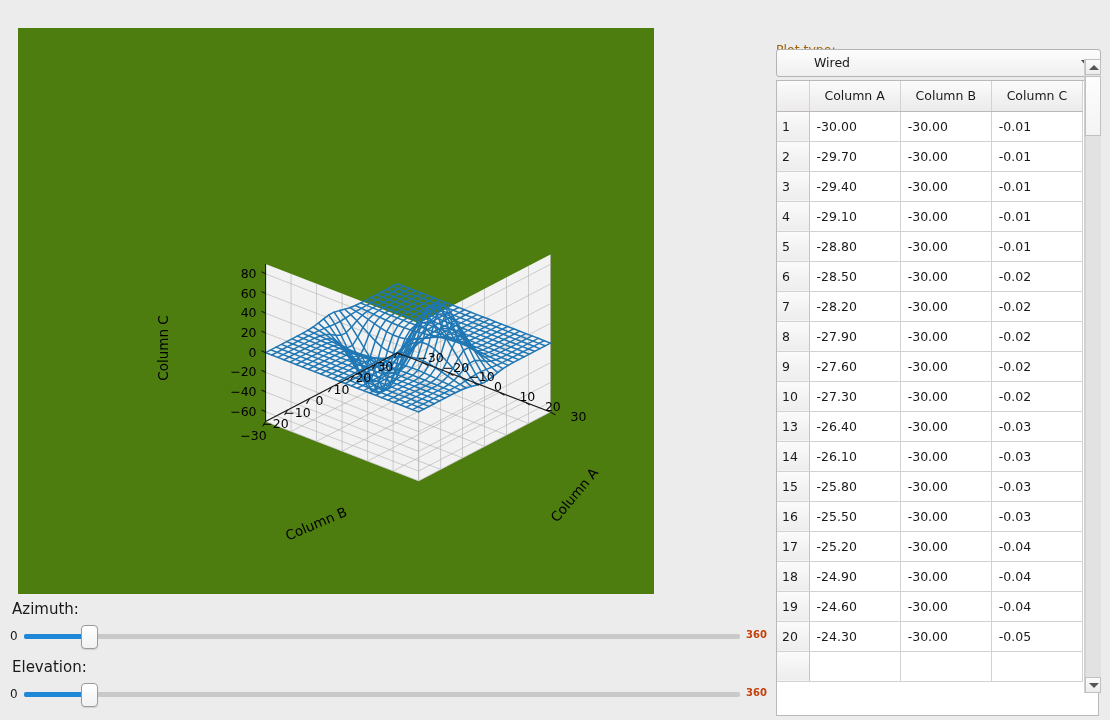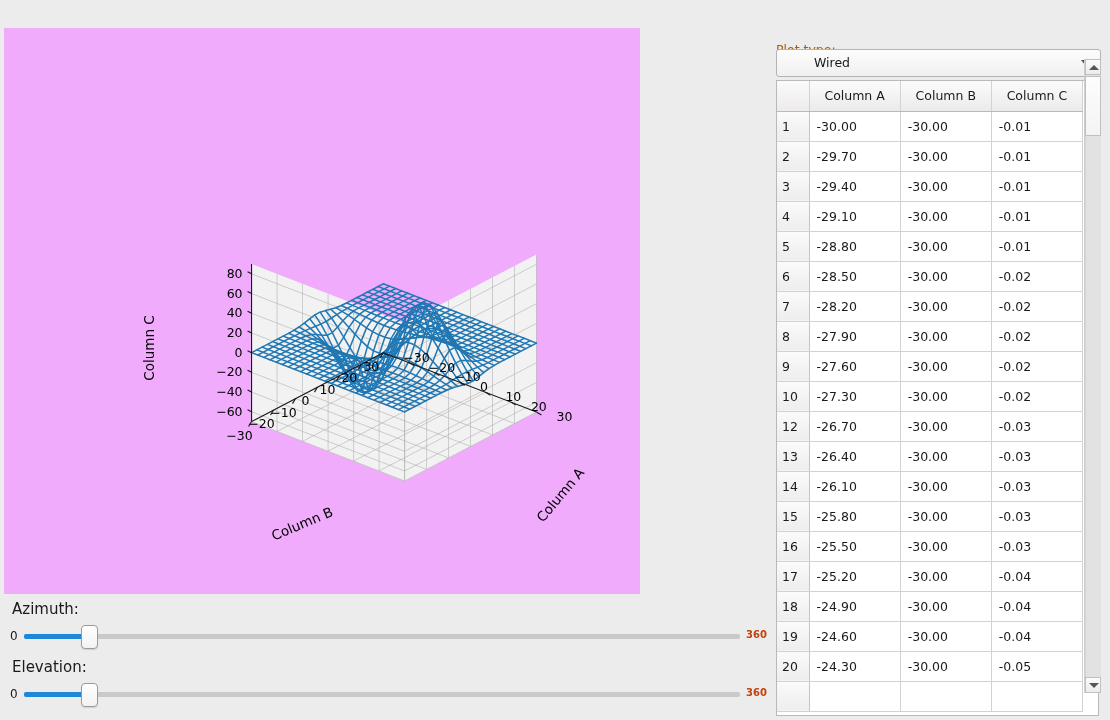--- a/index.html
+++ b/index.html
@@ -12,21 +12,21 @@
   .app{position:relative;width:1110px;height:720px;}
 
   
   .menubar{position:absolute;left:0;top:0;width:1110px;height:20px;background:#ececec;}
   .menuitem{position:absolute;top:2px;height:16px;line-height:16px;font-size:12.5px;color:#1a1a1a;padding:0 4px;}
   .menuitem.file{left:8px;}
   .menuitem.about{left:41px;}
   .mn{text-decoration:underline;}
 
   
-  .plotpanel{position:absolute;left:4px;top:28px;width:636px;height:566px;background:#f0abfc;}
+  .plotpanel{position:absolute;left:18px;top:28px;width:636px;height:566px;background:#4d7c0f;}
   .plotpanel svg{display:block;}
 
   
   .sliderzone{position:absolute;left:0;top:596px;width:770px;height:124px;background:#ececec;}
   .slabel{position:absolute;left:12px;font-size:15px;color:#1a1a1a;}
   .slabel.az{top:600px;}
   .slabel.el{top:658px;}
   .srow{position:absolute;left:0;width:770px;height:22px;}
   .srow.az{top:625px;}
   .srow.el{top:683px;}
@@ -329,26 +329,20 @@
               <td class="cell">-30.00</td>
               <td class="cell">-0.02</td>
             </tr>
             <tr>
               <td class="rowh">10</td>
               <td class="cell">-27.30</td>
               <td class="cell">-30.00</td>
               <td class="cell">-0.02</td>
             </tr>
             <tr>
-              <td class="rowh">12</td>
-              <td class="cell">-26.70</td>
-              <td class="cell">-30.00</td>
-              <td class="cell">-0.03</td>
-            </tr>
-            <tr>
               <td class="rowh">13</td>
               <td class="cell">-26.40</td>
               <td class="cell">-30.00</td>
               <td class="cell">-0.03</td>
             </tr>
             <tr>
               <td class="rowh">14</td>
               <td class="cell">-26.10</td>
               <td class="cell">-30.00</td>
               <td class="cell">-0.03</td>

